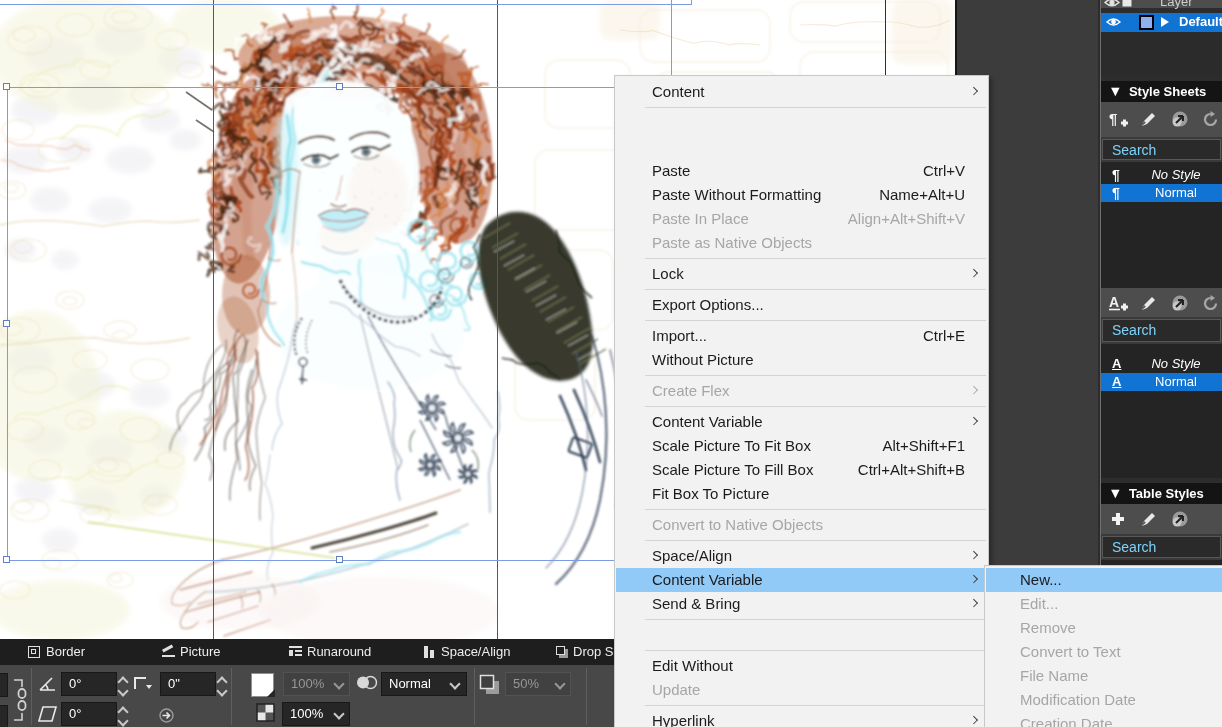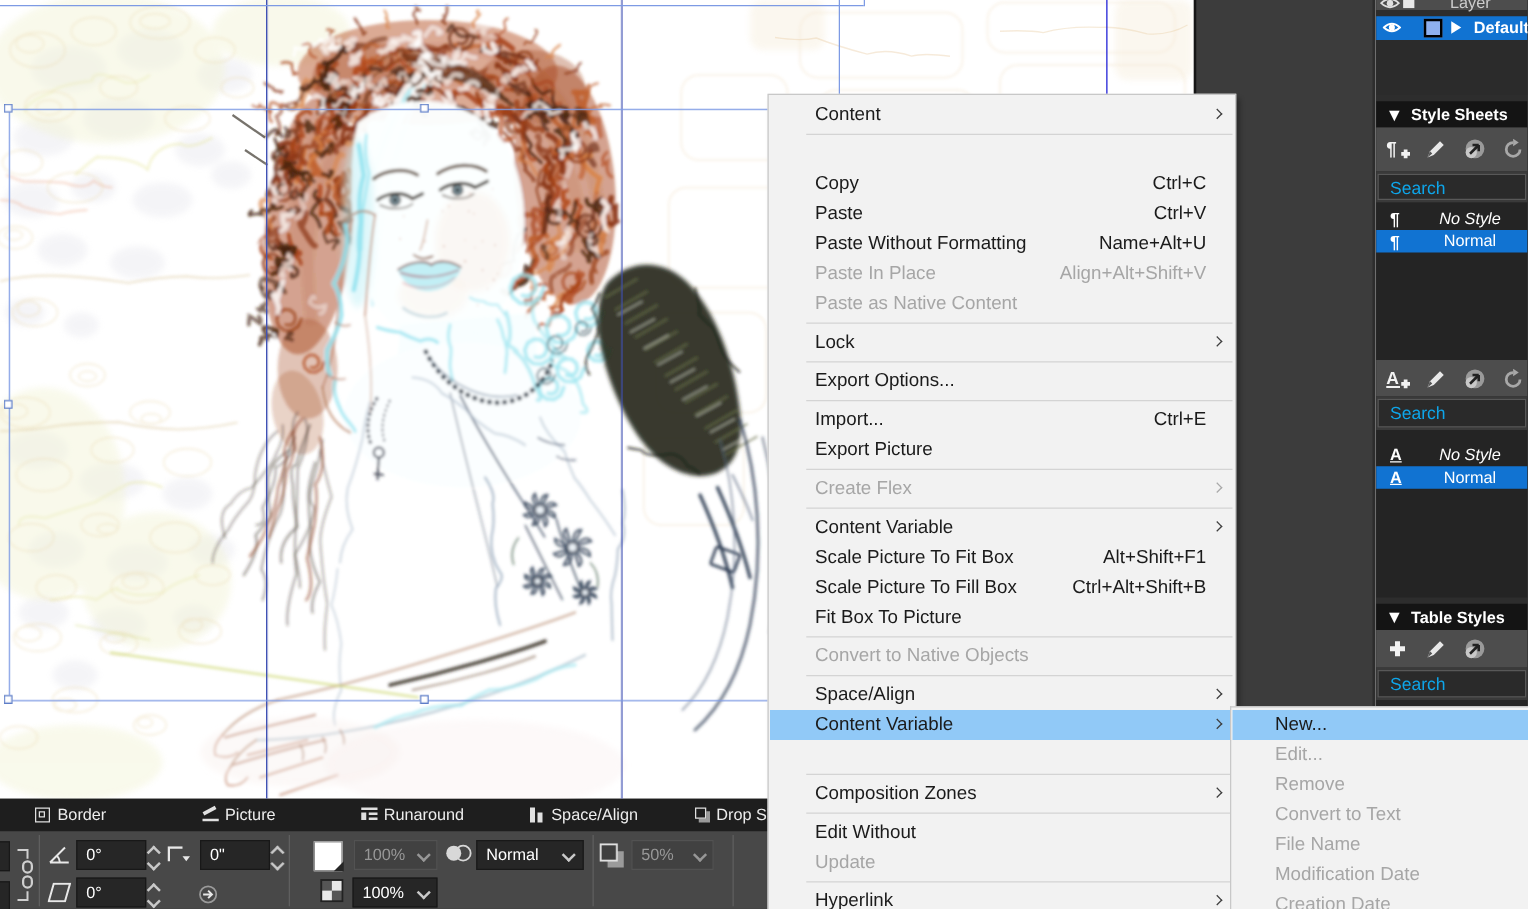--- a/index.html
+++ b/index.html
@@ -22,21 +22,21 @@
 .chev{position:absolute;width:8px;height:8px;border-right:2px solid #c9c9c9;border-bottom:2px solid #c9c9c9;transform:rotate(45deg)}
 .chevu{position:absolute;width:8px;height:8px;border-right:2px solid #c9c9c9;border-bottom:2px solid #c9c9c9;transform:rotate(-135deg)}
 
 #panel{position:absolute;left:1098px;top:0;width:124px;height:727px;background:#2d2d2d;overflow:hidden}
 #panel .lborder{position:absolute;left:2px;top:0;width:1px;height:727px;background:#6f6f6f}
 .phead{position:absolute;left:3px;width:121px;height:21px;background:#141414;color:#fff;
   font-weight:bold;font-size:13px;line-height:21px}
 .ptool{position:absolute;left:3px;width:121px;background:#4d4d4d}
 .psearch{position:absolute;left:3px;width:121px;background:#3a3a3a}
 .psearch .box{position:absolute;left:1px;top:2px;right:1px;bottom:2px;background:#2a2a2a;border:1px solid #585858;
-  color:#0ea5e9;font-size:14px;padding:2px 0 0 9px}
+  color:#7dd3fc;font-size:14px;padding:2px 0 0 9px}
 .plist{position:absolute;left:3px;width:121px;background:#242424}
 .prow{position:absolute;left:0;width:121px;height:18px;color:#fff;font-size:13px;line-height:18px}
 .prow.sel{background:#1173d2}
 .pname{position:absolute;left:36px;width:78px;text-align:center}
 
 #menu{position:absolute;left:614px;top:75px;width:375px;height:656px;background:#f2f2f2;
   border:1px solid #c8c8c8;box-shadow:3px 3px 4px rgba(0,0,0,0.30)}
 #menu .mi{position:absolute;left:1px;width:371px;height:24px;font-size:15px;color:#1b1b1b;
   line-height:24px;padding-left:36px}
 #menu .mi.dis{color:#a6a6a6}
@@ -1019,46 +1019,45 @@
   <div class="psearch" style="top:534px;height:26px">
       <div class="box">Search</div>
     </div>
   <div style="position:absolute;left:3px;top:560px;width:121px;height:167px;background:#242424"></div>
   <div class="lborder"></div>
 </div>
 
 <div id="menu">
 <div class="mi" style="top:4px">Content<span class="ar"></span></div>
 <div class="sep" style="top:31px"></div>
-<div class="mi" style="top:59px">Copy<span class="sc">Ctrl+C</span></div>
 <div class="mi" style="top:83px">Paste<span class="sc">Ctrl+V</span></div>
 <div class="mi" style="top:107px">Paste Without Formatting<span class="sc">Name+Alt+U</span></div>
 <div class="mi dis" style="top:131px">Paste In Place<span class="sc">Align+Alt+Shift+V</span></div>
-<div class="mi dis" style="top:155px">Paste as Native Content</div>
+<div class="mi dis" style="top:155px">Paste as Native Objects</div>
 <div class="sep" style="top:182px"></div>
 <div class="mi" style="top:186px">Lock<span class="ar"></span></div>
 <div class="sep" style="top:213px"></div>
 <div class="mi" style="top:217px">Export Options...</div>
 <div class="sep" style="top:244px"></div>
 <div class="mi" style="top:248px">Import...<span class="sc">Ctrl+E</span></div>
-<div class="mi" style="top:272px">Export Picture</div>
+<div class="mi" style="top:272px">Without Picture</div>
 <div class="sep" style="top:299px"></div>
 <div class="mi dis" style="top:303px">Create Flex<span class="ar"></span></div>
 <div class="sep" style="top:330px"></div>
 <div class="mi" style="top:334px">Content Variable<span class="ar"></span></div>
 <div class="mi" style="top:358px">Scale Picture To Fit Box<span class="sc">Alt+Shift+F1</span></div>
 <div class="mi" style="top:382px">Scale Picture To Fill Box<span class="sc">Ctrl+Alt+Shift+B</span></div>
 <div class="mi" style="top:406px">Fit Box To Picture</div>
 <div class="sep" style="top:433px"></div>
 <div class="mi dis" style="top:437px">Convert to Native Objects</div>
 <div class="sep" style="top:464px"></div>
 <div class="mi" style="top:468px">Space/Align<span class="ar"></span></div>
 <div class="mi hl" style="top:492px">Content Variable<span class="ar"></span></div>
+<div class="mi" style="top:516px">Send &amp; Bring<span class="ar"></span></div>
 <div class="sep" style="top:543px"></div>
-<div class="mi" style="top:547px">Composition Zones<span class="ar"></span></div>
 <div class="sep" style="top:574px"></div>
 <div class="mi" style="top:578px">Edit Without</div>
 <div class="mi dis" style="top:602px">Update</div>
 <div class="sep" style="top:629px"></div>
 <div class="mi" style="top:633px">Hyperlink<span class="ar"></span></div>
 </div>
 
 <div id="submenu">
 <div class="mi hl" style="top:2px">New...</div>
 <div class="mi dis" style="top:26px">Edit...</div>

